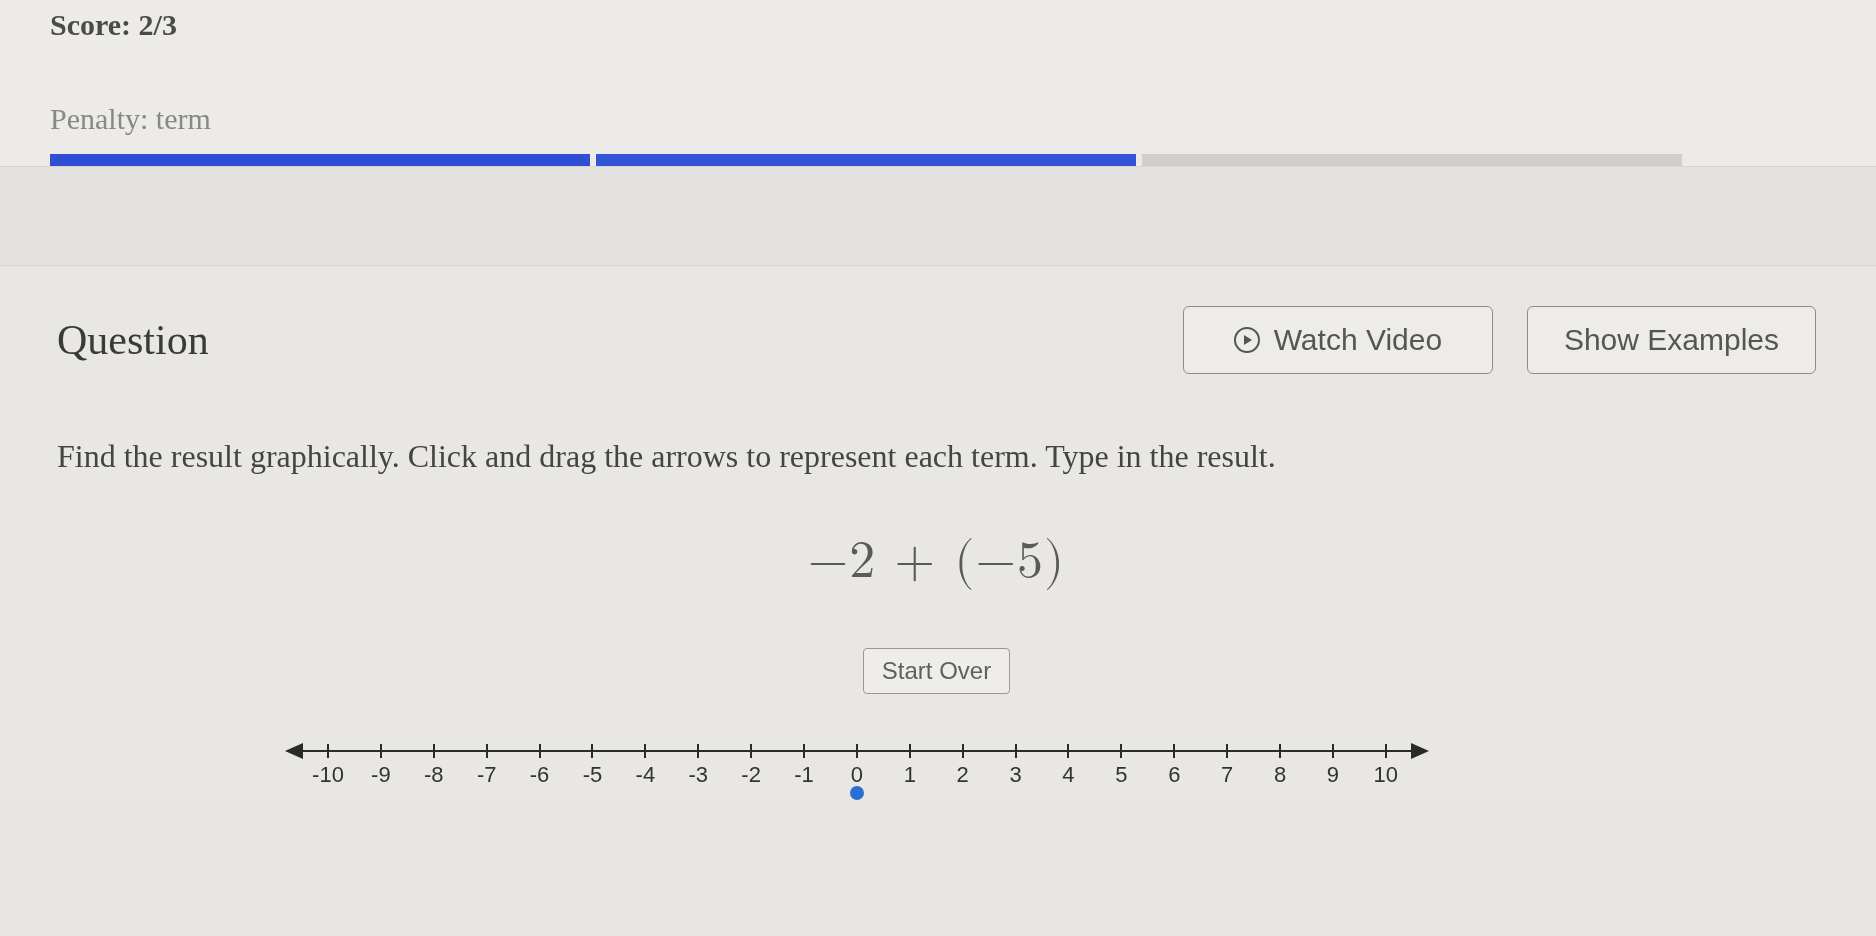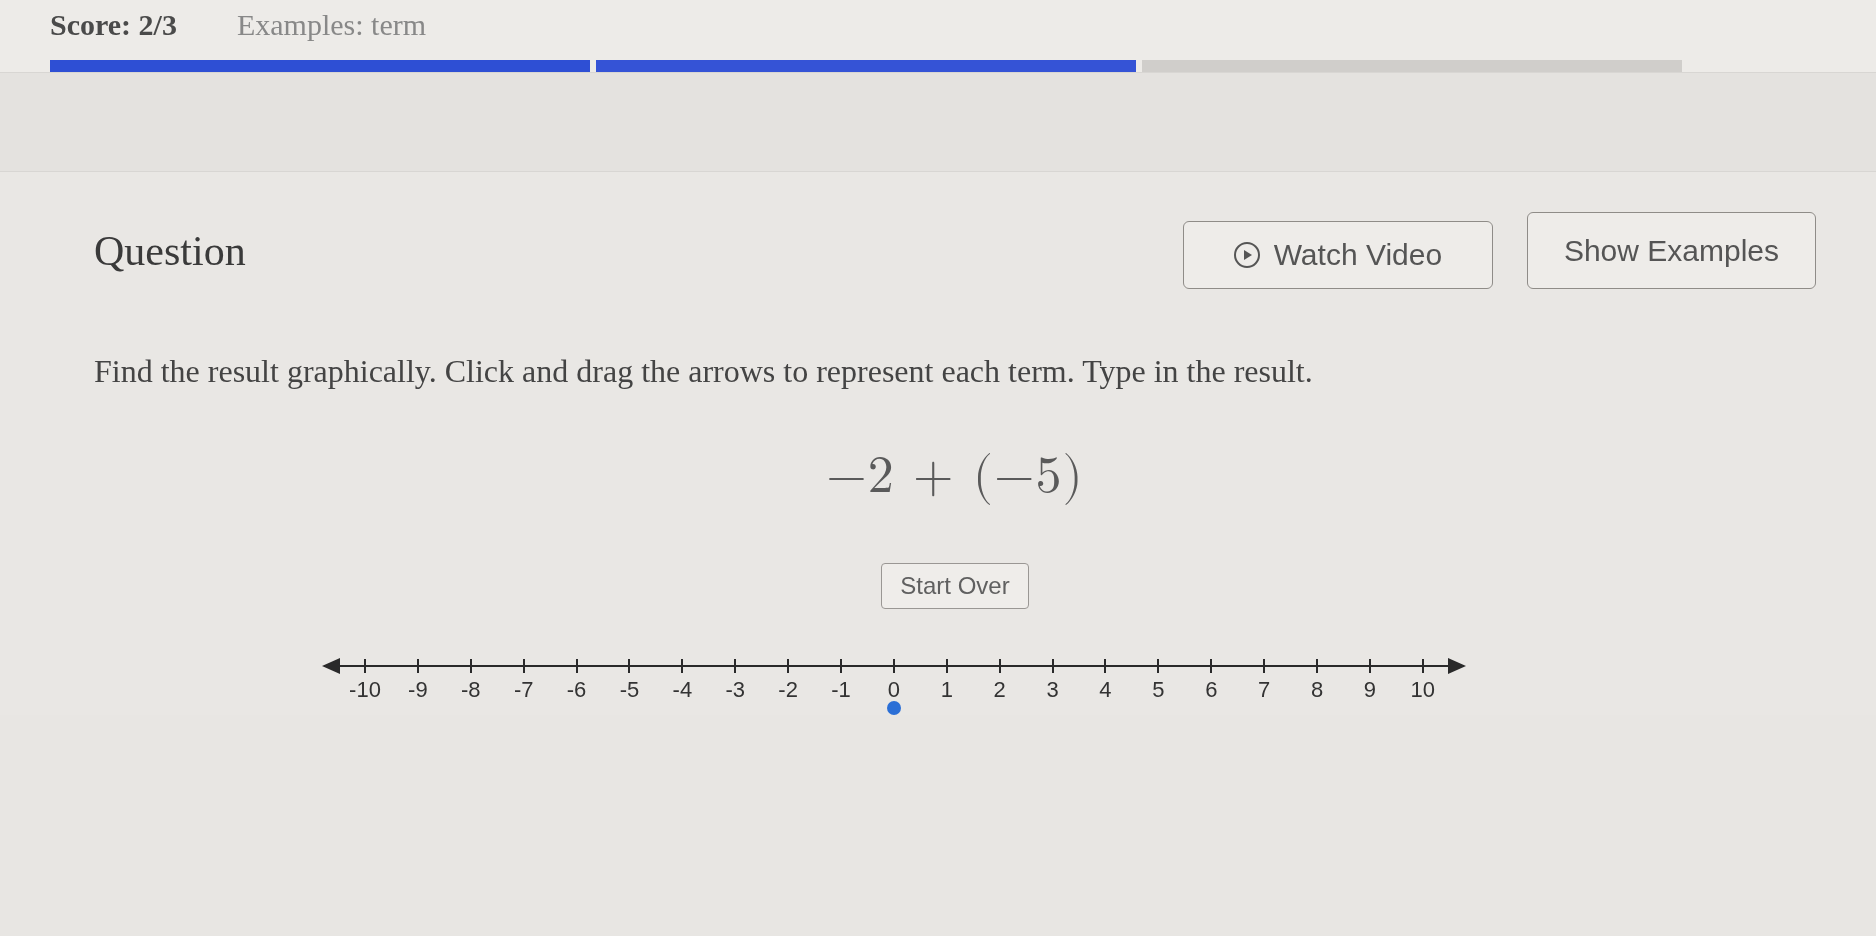--- a/index.html
+++ b/index.html
@@ -12,20 +12,21 @@
     }
     .top-bar {
       padding: 0 50px;
       background: #edebe8;
     }
     .score-line {
       display: flex;
       gap: 60px;
       padding: 8px 0 18px 0;
       font-size: 30px;
+      flex-direction: column;
     }
     .score-label { color: #4a4a4a; font-weight: 600; }
     .score-value { color: #4a4a4a; font-weight: 600; }
     .penalty-label { color: #888; font-weight: 400; }
     .penalty-value { color: #888; font-weight: 400; }
     .progress-container {
       display: flex;
       gap: 6px;
       height: 12px;
       padding-bottom: 0;
@@ -37,21 +38,21 @@
     .seg1 { width: 540px; background: #2e4fd4; }
     .seg2 { width: 540px; background: #3553d6; }
     .seg3 { width: 540px; background: #d0cecb; }
     .divider-gap {
       height: 100px;
       background: #e4e2df;
       border-top: 1px solid #d8d6d3;
       border-bottom: 1px solid #d8d6d3;
     }
     .content {
-      padding: 40px 60px 0 94px;
+      padding: 40px 60px 0 57px;
       background: #e9e7e4;
     }
     .question-row {
       display: flex;
       justify-content: space-between;
       align-items: center;
       margin-bottom: 58px;
     }
     .question-title {
       font-size: 42px;
@@ -71,21 +72,21 @@
       background: #eeece9;
       border-radius: 6px;
       padding: 16px 36px;
       font-family: -apple-system, BlinkMacSystemFont, 'Segoe UI', Arial, sans-serif;
       font-size: 30px;
       color: #555;
       cursor: pointer;
       text-align: center;
     }
     .btn-examples { min-width: 260px; }
-    .btn-video { min-width: 310px; margin-top: 9px; }
+    .btn-video { min-width: 310px; }
     .play-icon {
       width: 26px;
       height: 26px;
       border: 2px solid #555;
       border-radius: 50%;
       display: flex;
       align-items: center;
       justify-content: center;
       flex: 0 0 auto;
     }
@@ -190,21 +191,21 @@
 </head>
 <body>
 
 <div class="top-bar">
   <div class="score-line">
     <span>
       <span class="score-label">Score:</span>
       <span class="score-value">2/3</span>
     </span>
     <span>
-      <span class="penalty-label">Examples:</span>
+      <span class="penalty-label">Penalty:</span>
       <span class="penalty-value">term</span>
     </span>
   </div>
   <div class="progress-container">
     <div class="progress-seg seg1"></div>
     <div class="progress-seg seg2"></div>
     <div class="progress-seg seg3"></div>
   </div>
 </div>
 

